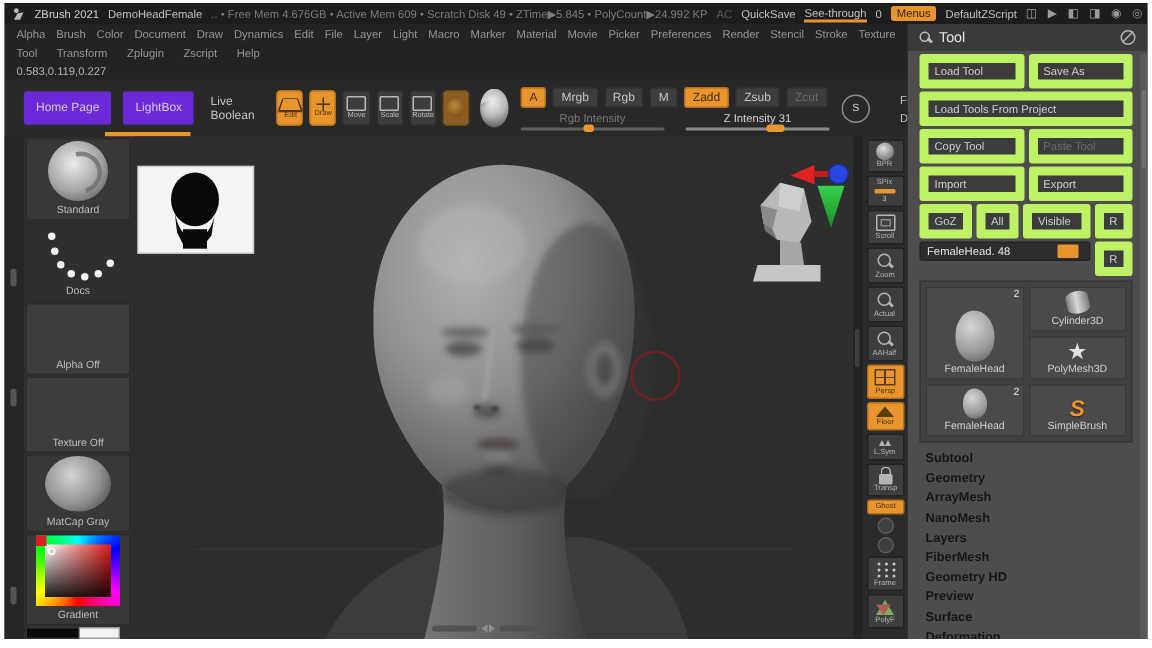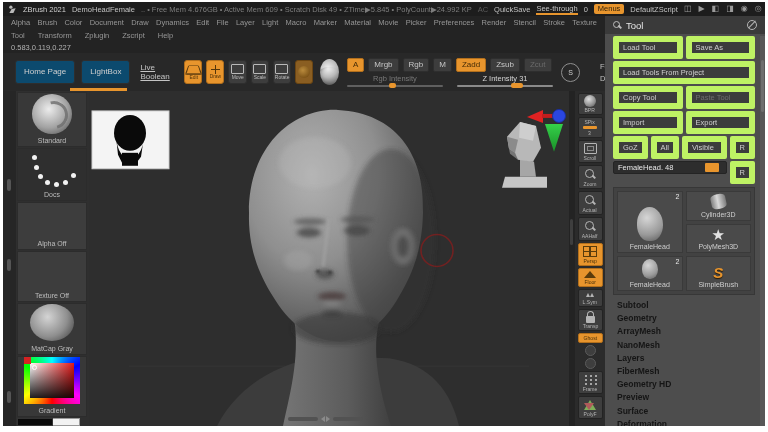--- a/index.html
+++ b/index.html
@@ -64,23 +64,23 @@
   .left{position:absolute;left:0;top:14px;right:160px;bottom:0;display:flex;flex-direction:column;}
   .menurow{height:13px;display:flex;align-items:center;padding:0 8px;gap:13px;
     font-size:7.5px;color:#969696;background:#232323;white-space:nowrap;}
   .menurow.spread{justify-content:space-between;gap:0;}
   .coordsrow{height:11px;display:flex;align-items:center;padding:0 8px;
     font-size:7.5px;color:#b3b3b3;background:#232323;}
 
   
   .toolbar{position:relative;height:38px;background:#282828;display:flex;align-items:center;
     padding:0 0 0 12px;box-sizing:border-box;overflow:hidden;}
-  .nbtn{background:#0c4a6e;border:1px solid #2e2e2e;border-radius:3px;color:#cfcfcf;
+  .nbtn{background:#6d28d9;border:1px solid #2e2e2e;border-radius:3px;color:#cfcfcf;
     font-size:8px;height:22px;line-height:22px;padding:0 8px;margin-right:6px;white-space:nowrap;}
-  .plain{color:#c4c4c4;font-size:8px;margin:0 10px 0 4px;text-decoration:underline;}
+  .plain{color:#c4c4c4;font-size:8px;margin:0 10px 0 4px;}
   .icobtn{width:24px;height:24px;border-radius:3px;margin-right:4px;background:#3d3d3d;border:1px solid #2e2e2e;
     display:flex;flex-direction:column;align-items:center;justify-content:center;gap:1px;box-sizing:border-box;}
   .icobtn .glyph{width:11px;height:8px;border:1px solid #b9b9b9;border-radius:1px;position:relative;}
   .icobtn .cap{font-size:5.5px;color:#bdbdbd;line-height:5px;transform:scale(.9);}
   .icobtn.orange{background:#e8952d;border-color:#b26f1c;}
   .icobtn.orange .glyph{border-color:#53350b;}
   .icobtn.orange .cap{color:#53350b;}
   .glyph.cross{border:none;}
   .glyph.cross::before{content:"";position:absolute;left:5px;top:0;width:1.5px;height:9px;background:#53350b;}
   .glyph.cross::after{content:"";position:absolute;left:1px;top:3.5px;width:9.5px;height:1.5px;background:#53350b;}

